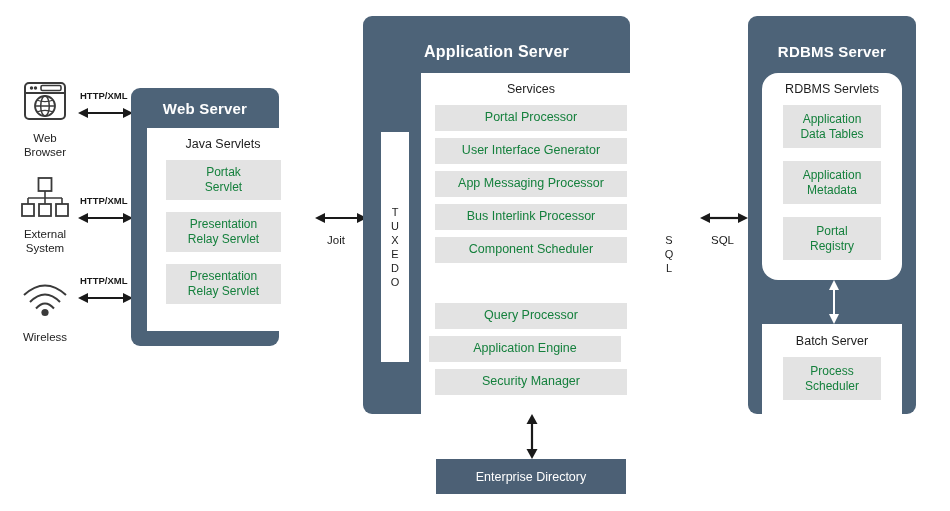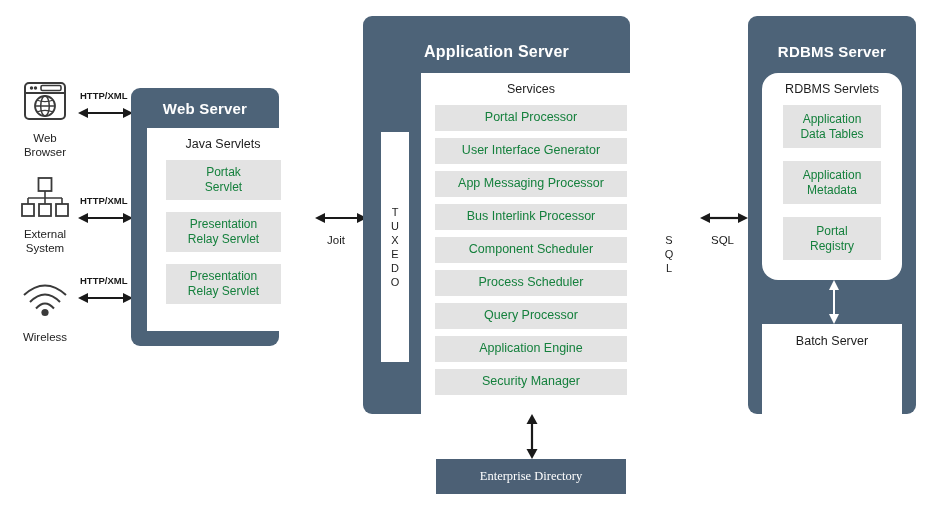--- a/index.html
+++ b/index.html
@@ -69,21 +69,20 @@
     white-space: nowrap;
   }
   .conn-label.plain { font-weight: normal; font-size: 11.5px; margin-top: 44px; }
 
   .bar-box {
     position: absolute;
     background: #4c6075;
     color: #ffffff;
     display: flex; align-items: center; justify-content: center;
     font-size: 12.5px;
-    font-family: Liberation Serif, serif;
   }
 </style>
 </head>
 <body>
 
 <div id="canvas">
 
   <div class="endpoint" style="left:2px; top:76px;">
     <div class="glyph">
       <svg width="46" height="44" viewBox="0 0 46 44">
@@ -219,23 +218,22 @@
     </div>
 
     <div class="inner" style="left:58px; top:57px; width:220px; height:342px;">
       <div class="inner-title" style="top:9px; font-size:12.5px;">Services</div>
 
       <div class="chip" style="left:14px; top:32px; width:192px; height:26px; font-size:12.5px;">Portal Processor</div>
       <div class="chip" style="left:14px; top:98px; width:192px; height:26px; font-size:12.5px;">App Messaging Processor</div>
       <div class="chip" style="left:14px; top:65px; width:192px; height:26px; font-size:12.5px;">User Interface Generator</div>
       <div class="chip" style="left:14px; top:131px; width:192px; height:26px; font-size:12.5px;">Bus Interlink Processor</div>
       <div class="chip" style="left:14px; top:164px; width:192px; height:26px; font-size:12.5px;">Component Scheduler</div>
-      <div class="chip" style="left:14px; top:197px; width:192px; height:26px; font-size:12.5px;">Process Scheduler</div>
       <div class="chip" style="left:14px; top:230px; width:192px; height:26px; font-size:12.5px;">Query Processor</div>
-      <div class="chip" style="left:14px; top:263px; width:192px; height:26px; font-size:12.5px;">Application Engine</div>
+      <div class="chip" style="left:8px; top:263px; width:192px; height:26px; font-size:12.5px;">Application Engine</div>
       <div class="chip" style="left:14px; top:296px; width:192px; height:26px; font-size:12.5px;">Security Manager</div>
     </div>
   </div>
 
   <div class="conn" style="left:700px; top:207px; width:48px; height:22px;">
     <svg width="48" height="22" viewBox="0 0 48 22">
       <line x1="9" y1="11" x2="39" y2="11" stroke="#1a1a1a" stroke-width="2.2"></line>
       <polygon points="0,11 10,6 10,16" fill="#1a1a1a"></polygon>
       <polygon points="48,11 38,6 38,16" fill="#1a1a1a"></polygon>
     </svg>
@@ -271,20 +269,26 @@
     <div class="conn" style="left:78px; top:264px; width:16px; height:44px;">
       <svg width="16" height="44" viewBox="0 0 16 44">
         <line x1="8" y1="9" x2="8" y2="35" stroke="#ffffff" stroke-width="2"></line>
         <polygon points="8,0 3,10 13,10" fill="#ffffff"></polygon>
         <polygon points="8,44 3,34 13,34" fill="#ffffff"></polygon>
       </svg>
     </div>
 
     <div class="inner" style="left:14px; top:308px; width:140px; height:93px;">
       <div class="inner-title" style="top:10px; font-size:12.5px;">Batch Server</div>
+      <div class="chip" style="left:21px; top:33px; width:98px; height:43px; font-size:12px;">
+        <div>
+          <span>Process</span><br>
+          <span>Scheduler</span>
+        </div>
+      </div>
     </div>
   </div>
 
   <div class="conn" style="left:524px; top:414px; width:16px; height:45px;">
     <svg width="16" height="45" viewBox="0 0 16 45">
       <line x1="8" y1="9" x2="8" y2="36" stroke="#1a1a1a" stroke-width="2.2"></line>
       <polygon points="8,0 2.5,10 13.5,10" fill="#1a1a1a"></polygon>
       <polygon points="8,45 2.5,35 13.5,35" fill="#1a1a1a"></polygon>
     </svg>
   </div>

